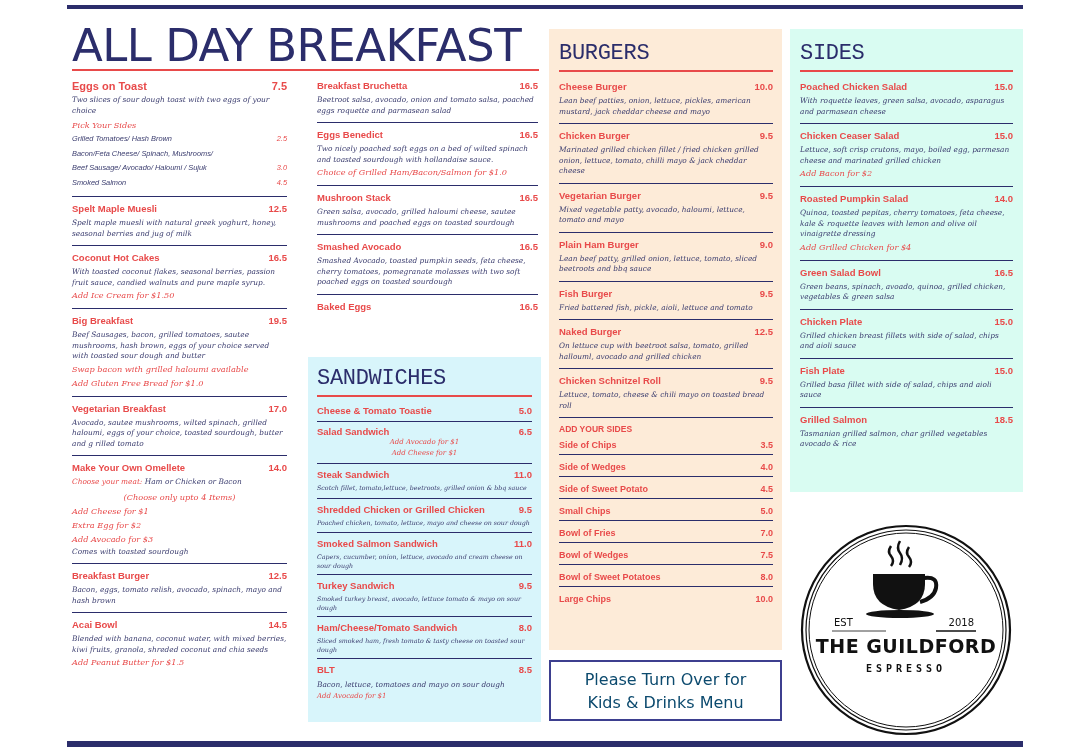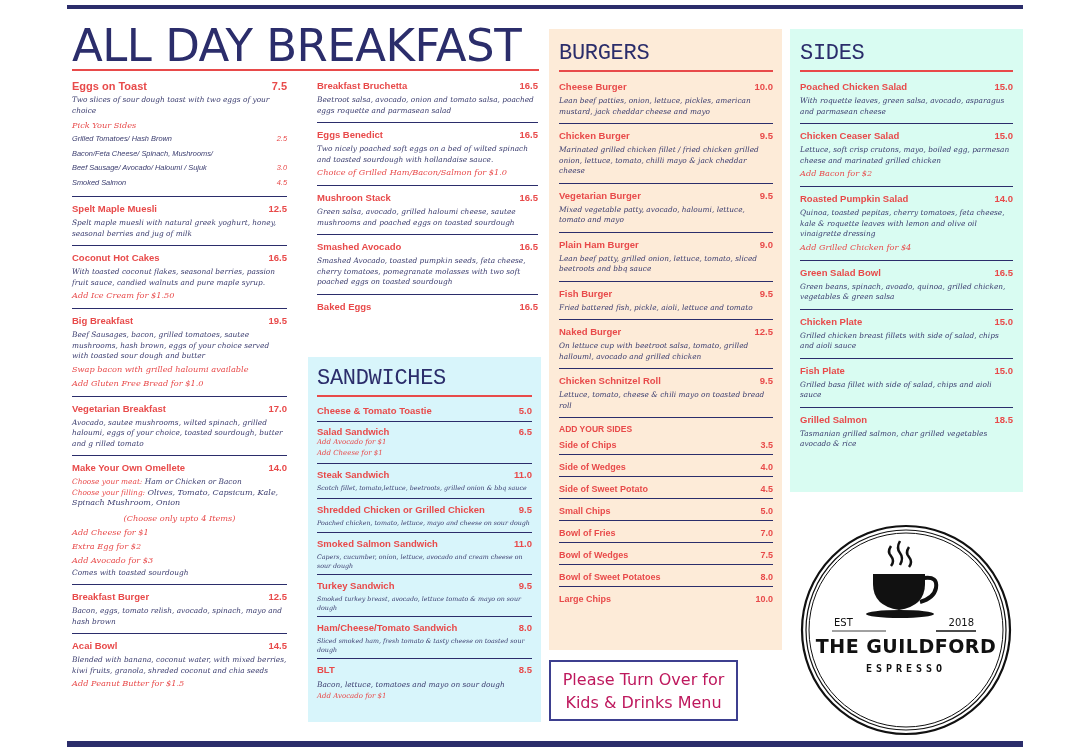--- a/index.html
+++ b/index.html
@@ -48,24 +48,24 @@
   .side-line .sp { color: #e84a4a; }
   .omelette-line { font-family: "DejaVu Serif", serif; font-style: italic; font-size: 7.4px; line-height: 10.5px; color: #3a3c6e; }
   .omelette-line .lab { color: #e84a4a; }
 
   .sides-head { font-family: "Liberation Sans", sans-serif; font-weight: bold; color: #e84a4a; font-size: 8.5px; margin-bottom: 6px; }
   .side-item { display: flex; justify-content: space-between; font-family: "Liberation Sans", sans-serif; font-weight: bold; color: #e84a4a; font-size: 9px;
     padding-bottom: 4px; margin-bottom: 7px; border-bottom: 1.5px solid #2b2d6b; }
   .side-item.last { border-bottom: none; }
 
   .turnover {
-    position: absolute; left: 549px; top: 660px; width: 189px; height: 61px;
+    position: absolute; left: 549px; top: 660px; width: 233px; height: 61px;
     border: 2px solid #3d3f8f; background: #fff; display: flex; flex-direction: column;
     align-items: center; justify-content: center;
-    font-family: "DejaVu Sans", sans-serif; color: #be185d; font-size: 16px; line-height: 23px;
+    font-family: "DejaVu Sans", sans-serif; color: #0c4a6e; font-size: 16px; line-height: 23px;
   }
 
   .logo { position: absolute; left: 796px; top: 523px; width: 220px; height: 215px; }
   .logo svg { width: 100%; height: 100%; }
 </style>
 </head>
 <body>
 
 <div class="bar top"></div>
 <div class="bar bottom"></div>
@@ -141,24 +141,20 @@
 
   <div class="item">
     <div class="item-head">
       <span class="item-name">Make Your Own Omellete</span>
       <span class="item-price">14.0</span>
     </div>
     <div class="omelette-line" style="margin-top:4px;">
       <span class="lab">Choose your meat:</span>
       <span>Ham or Chicken or Bacon</span>
     </div>
-    <div class="omelette-line">
-      <span class="lab">Choose your filling:</span>
-      <span style="font-size:8px;">Olives, Tomato, Capsicum, Kale, Spinach Mushroom, Onion</span>
-    </div>
     <div class="extra" style="margin-top:2px;text-align:center;">(Choose only upto 4 Items)</div>
     <div class="extra">Add Cheese for $1</div>
     <div class="extra">Extra Egg for $2</div>
     <div class="extra">Add Avocado for $3</div>
     <div class="desc" style="margin-top:1px;">Comes with toasted sourdough</div>
   </div>
 
   <div class="item">
     <div class="item-head">
       <span class="item-name">Breakfast Burger</span>
@@ -218,21 +214,21 @@
 <div class="col" style="left:317px; top:365px; width:215px;">
   <div class="sec-title">SANDWICHES</div>
   <div class="sec-rule" style="margin-bottom:8px;"></div>
 
   <div class="item" style="padding-bottom:5px; margin-bottom:4px;">
     <div class="item-head">
       <span class="item-name">Cheese &amp; Tomato Toastie</span>
       <span class="item-price">5.0</span>
     </div>
   </div>
-  <div class="item" style="padding-bottom:4px; margin-bottom:5px;">
+  <div class="item" style="padding-bottom:4px; margin-bottom:5px;text-align:center;">
     <div class="item-head">
       <span class="item-name">Salad Sandwich</span>
       <span class="item-price">6.5</span>
     </div>
     <div class="extra small">Add Avocado for $1</div>
     <div class="extra small">Add Cheese for $1</div>
   </div>
   <div class="item" style="padding-bottom:4px; margin-bottom:5px;">
     <div class="item-head">
       <span class="item-name">Steak Sandwich</span>

